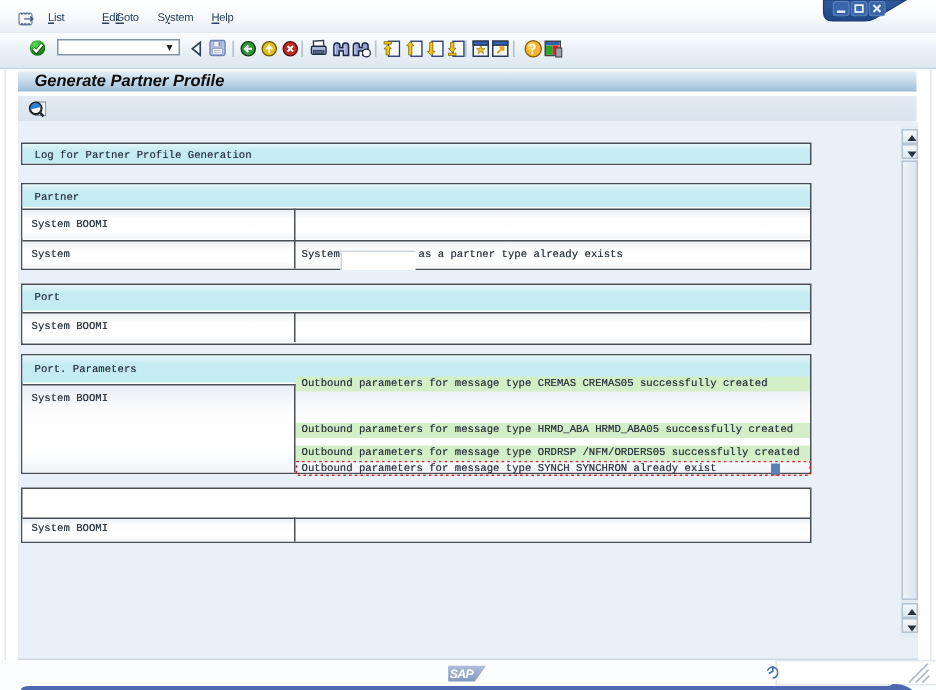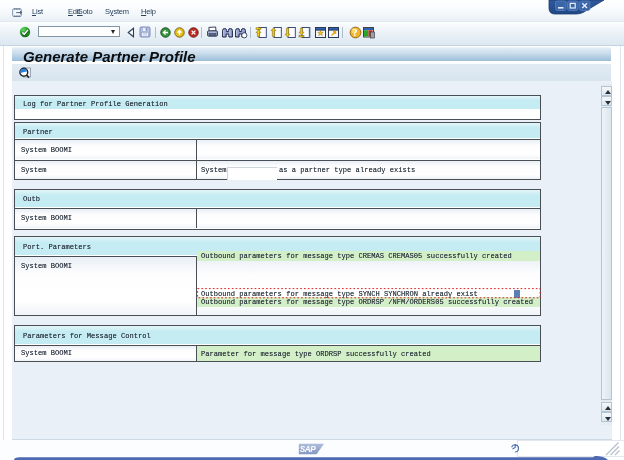--- a/index.html
+++ b/index.html
@@ -10,21 +10,21 @@
 #menubar{left:0;top:0;width:624px;height:22px;background:linear-gradient(180deg,#ffffff 0%,#f7fafc 55%,#e9eff5 100%);border-bottom:1px solid #e2e9f0}
 .menuitem{position:absolute;top:7px;font-size:7.5px;letter-spacing:-0.2px;color:#29415e}
 .menuitem u{text-decoration:underline;text-underline-offset:1px}
 
 #toolbar{left:0;top:22px;width:624px;height:24px;background:linear-gradient(180deg,#fbfdfe 0%,#eaf1f7 50%,#dde8f1 100%);border-bottom:1px solid #c3d3e1}
 .tsep{position:absolute;top:27px;width:1px;height:11px;background:#aebfce}
 #combo{position:absolute;left:38px;top:26px;width:82px;height:11px;background:#fff;border:1px solid #8296a8}
 #combo:after{content:"";position:absolute;right:4px;top:3px;border-left:2.5px solid transparent;border-right:2.5px solid transparent;border-top:4px solid #222}
 
 #titlebar{left:12px;top:47px;width:599px;height:14px;background:linear-gradient(180deg,#e2edf6 0%,#c6daea 50%,#a2c2dd 100%);border-top:1px solid #eef5fa;border-bottom:1px solid #9ebfda}
-#titletext{position:absolute;left:11px;top:0;font-size:15px;font-weight:bold;font-style:italic;color:#0d0d0d}
+#titletext{position:absolute;left:11px;top:0;font-size:11px;font-weight:bold;font-style:italic;color:#0d0d0d}
 
 #apptb{left:12px;top:63px;width:599px;height:18px;background:linear-gradient(180deg,#e2ebf3 0%,#d8e4ee 100%);border-top:1px solid #fff}
 
 #content{left:12px;top:81px;width:600px;height:359px;background:#e9f0f7;border-bottom:1px solid #cdd9e4}
 .frame{position:absolute;left:2px;border:1px solid #4a4f55;background:#fff}
 .chead{position:absolute;left:0;right:0;background:linear-gradient(180deg,#e4f6f9 0%,#c6ecf3 30%,#c6ecf3 100%)}
 .chead span{position:absolute;left:8px;top:calc(50% + 1.2px);transform:translateY(-50%)}
 .row{position:absolute;left:0;right:0;background:linear-gradient(180deg,#e9eff5 0%,#fdfdfe 30%,#ffffff 75%,#f0f4f8 100%);border-top:1px solid #4a4f55}
 .row span.lt{position:absolute;left:6px;top:50%;transform:translateY(-50%)}
 .vdiv{position:absolute;width:1.2px;background:#4a4f55;left:180.5px;z-index:3}
@@ -178,52 +178,51 @@
 <div class="abs" id="apptb"></div>
 <svg class="abs" style="left:19px;top:67px" width="12" height="12" viewBox="0 0 12 12">
 <rect x="4.5" y="1" width="7" height="9" fill="#eef1f5" stroke="#8a95a3" stroke-width="0.8"></rect>
 <circle cx="4.8" cy="5.2" r="3.9" fill="#fff" stroke="#222" stroke-width="1.4"></circle>
 <path d="M1.2 5.2 a3.6 3.6 0 0 1 7.2 0 Z" fill="#2d7fd4" transform="rotate(-14 4.8 5.2)"></path>
 <path d="M7.6 8 L10 10.6" stroke="#222" stroke-width="1.6"></path>
 </svg>
 
 <div class="abs" id="content">
 
-  <div class="frame" style="top:14px;width:527px;height:25px">
+  <div class="frame" style="top:14px;width:527px;height:15px">
     <div class="chead mono" style="top:0;height:13px"><span>Log for Partner Profile Generation</span></div>
   </div>
 
   <div class="frame" style="top:41px;width:527px;height:58px">
     <div class="chead mono" style="top:0;height:15px"><span>Partner</span></div>
     <div class="row mono" style="top:16px;height:20px"><span class="lt">System BOOMI</span></div>
     <div class="row mono" style="top:37px;height:19px"><span class="lt">System</span><span style="left:186px;top:50%;transform:translateY(-50%);position:absolute">System</span><span style="position:absolute;left:212px;top:6px;width:50px;height:13px;background:#fff;border-left:1px solid #cdd6de;border-top:1px solid #cdd6de"></span><span style="left:264px;top:50%;transform:translateY(-50%);position:absolute">as a partner type already exists</span></div>
     <div class="vdiv" style="top:16px;height:40px"></div>
   </div>
 
   <div class="frame" style="top:107.5px;width:527px;height:41px">
-    <div class="chead mono" style="top:0;height:17px"><span>Outb</span></div>
+    <div class="chead mono" style="top:0;height:17px"><span>Port</span></div>
     <div class="row mono" style="top:18px;height:20px"><span class="lt">System BOOMI</span></div>
     <div class="vdiv" style="top:18px;height:20px"></div>
   </div>
 
   <div class="frame" style="top:155px;width:527px;height:80px">
     <div class="chead mono" style="top:0;height:18px"><span>Port. Parameters</span></div>
     <div class="row mono" style="top:19px;height:59px"><span style="position:absolute;left:6px;top:4.5px">System BOOMI</span></div>
     <div class="vdiv" style="top:19px;height:59px"></div>
     <div class="msg mono green" style="top:14px;height:9.6px"><span style="position:absolute;left:4.5px;top:1px">Outbound parameters for message type CREMAS CREMAS05 successfully created</span></div>
+    <div class="msg mono green" style="top:45.2px;height:9.6px"><span style="position:absolute;left:4.5px;top:1px">Outbound parameters for message type HRMD_ABA HRMD_ABA05 successfully created</span></div>
     <div class="msg mono green" style="top:60px;height:9.6px"><span style="position:absolute;left:4.5px;top:1px">Outbound parameters for message type ORDRSP /NFM/ORDERS05 successfully created</span></div>
-    <div class="msg mono" style="top:51px;height:10px"><span style="position:absolute;left:4.5px;top:1.5px">Outbound parameters for message type SYNCH SYNCHRON already exist</span><span style="position:absolute;left:317px;top:1.5px;width:6.5px;height:8px;background:#5b7fb3"></span><svg style="position:absolute;left:0;top:0" width="344" height="10.5">
+    <div class="msg mono" style="top:70px;height:10px"><span style="position:absolute;left:4.5px;top:1.5px">Outbound parameters for message type SYNCH SYNCHRON already exist</span><span style="position:absolute;left:317px;top:1.5px;width:6.5px;height:8px;background:#5b7fb3"></span><svg style="position:absolute;left:0;top:0" width="344" height="10.5">
           <rect x="0.6" y="0.6" width="342.5" height="9.2" fill="none" stroke="#e12222" stroke-width="1" stroke-dasharray="1.7 2.1"></rect>
         </svg></div>
   </div>
 
   <div class="frame" style="top:243.5px;width:527px;height:37px">
-    <div class="chead mono" style="top:0;height:18px"><span>Parameters for Message Control</span></div>
     <div class="row mono" style="top:19px;height:16px"><span class="lt">System BOOMI</span></div>
-    <div class="msg mono green" style="top:20px;height:15px"><span style="position:absolute;left:4.5px;top:4px">Parameter for message type ORDRSP successfully created</span></div>
     <div class="vdiv" style="top:19px;height:16px"></div>
   </div>
 
   <div class="abs" id="vsb" style="left:589px;top:3px;height:341px">
     <div class="sbtn sup" style="top:2px"></div>
     <div class="sbtn sdn" style="top:12px"></div>
     <div id="sthumb" style="top:23px;height:293px"></div>
     <div class="sbtn sup" style="top:318px"></div>
     <div class="sbtn sdn" style="top:328px"></div>
   </div>

